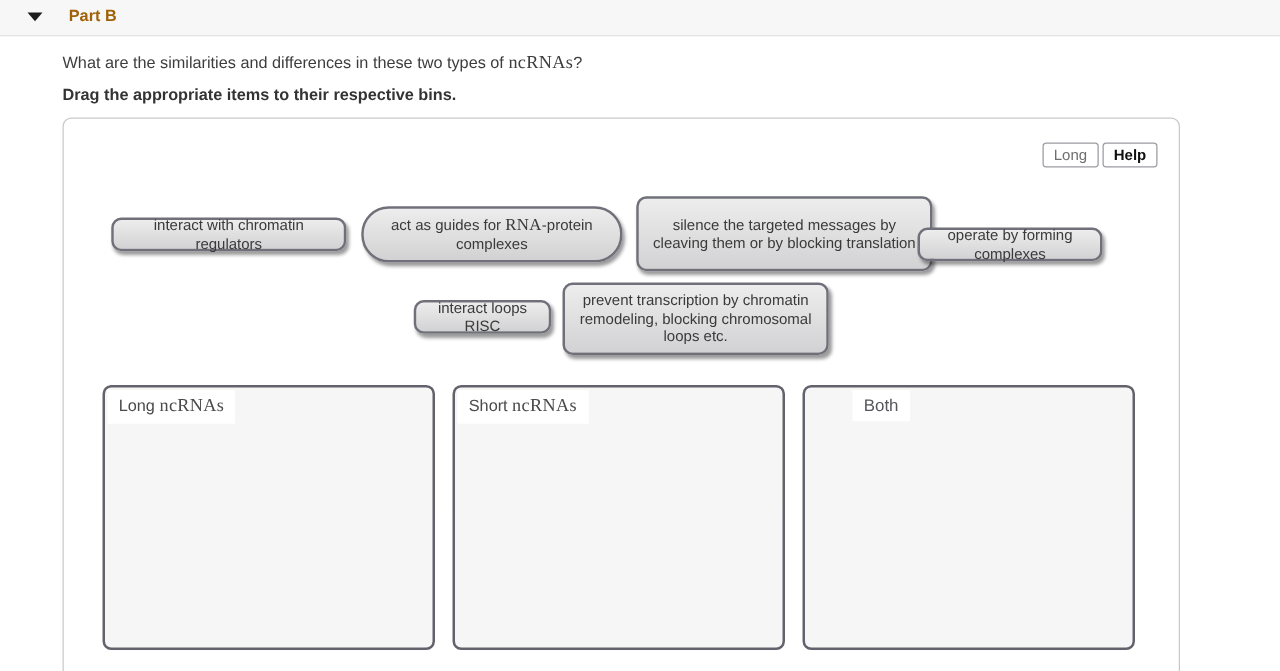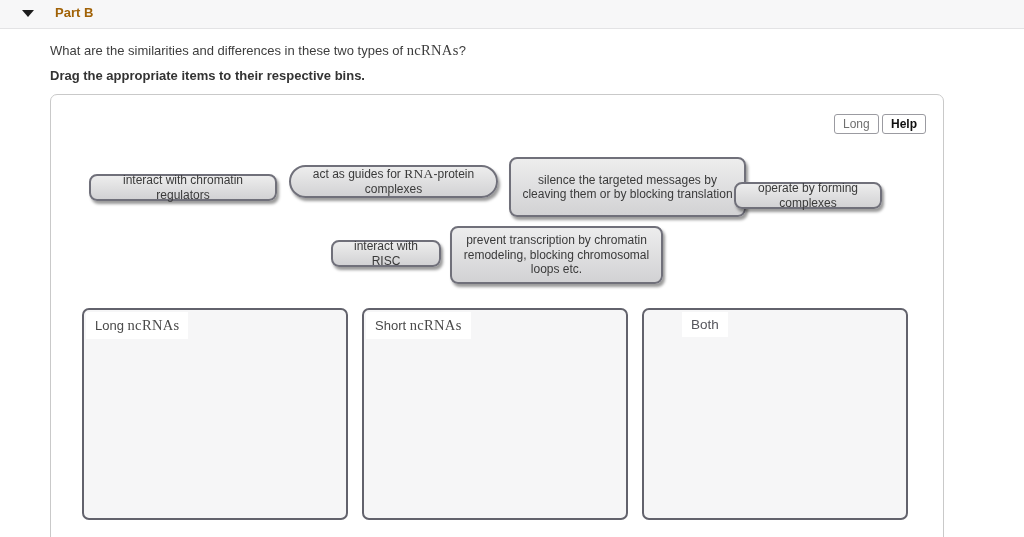--- a/index.html
+++ b/index.html
@@ -74,21 +74,21 @@
     text-align: center;
     background: linear-gradient(#ededed, #d2d2d4);
     border: 2px solid #70707a;
     border-radius: 8px;
     box-shadow: 2px 3px 3px rgba(0,0,0,0.40);
     font-size: 12px; color: #3a3a3a; line-height: 1.2;
     padding: 4px 8px;
     cursor: move;
   }
   .i1 { left: 38px;  top: 79px;  width: 188px; height: 27px; }
-  .i2 { left: 238px; top: 70px;  width: 209px; height: 33px; border-radius: 22px; }
+  .i2 { left: 238px; top: 70px;  width: 209px; height: 45px; border-radius: 22px; }
   .i3 { left: 458px; top: 62px;  width: 237px; height: 60px; }
   .i4 { left: 683px; top: 87px;  width: 148px; height: 27px; }
   .i5 { left: 280px; top: 145px; width: 110px; height: 27px; }
   .i6 { left: 399px; top: 131px; width: 213px; height: 58px; }
 
   
   .bin {
     position: absolute; top: 213px;
     width: 266px; height: 212px;
     background: #f6f6f7;
@@ -134,21 +134,21 @@
 
   <div class="item i3">
       <span>silence the targeted messages by cleaving them or by blocking translation</span>
     </div>
 
   <div class="item i4">
       <span>operate by forming complexes</span>
     </div>
 
   <div class="item i5">
-      <span>interact with RISC</span>
+      <span>interact loops RISC</span>
     </div>
 
   <div class="item i6">
       <span>prevent transcription by chromatin remodeling, blocking chromosomal loops etc.</span>
     </div>
 
   <div class="bin b1">
     <span class="bin-label"><span>Long </span><span class="serif">ncRNAs</span></span>
   </div>
 

